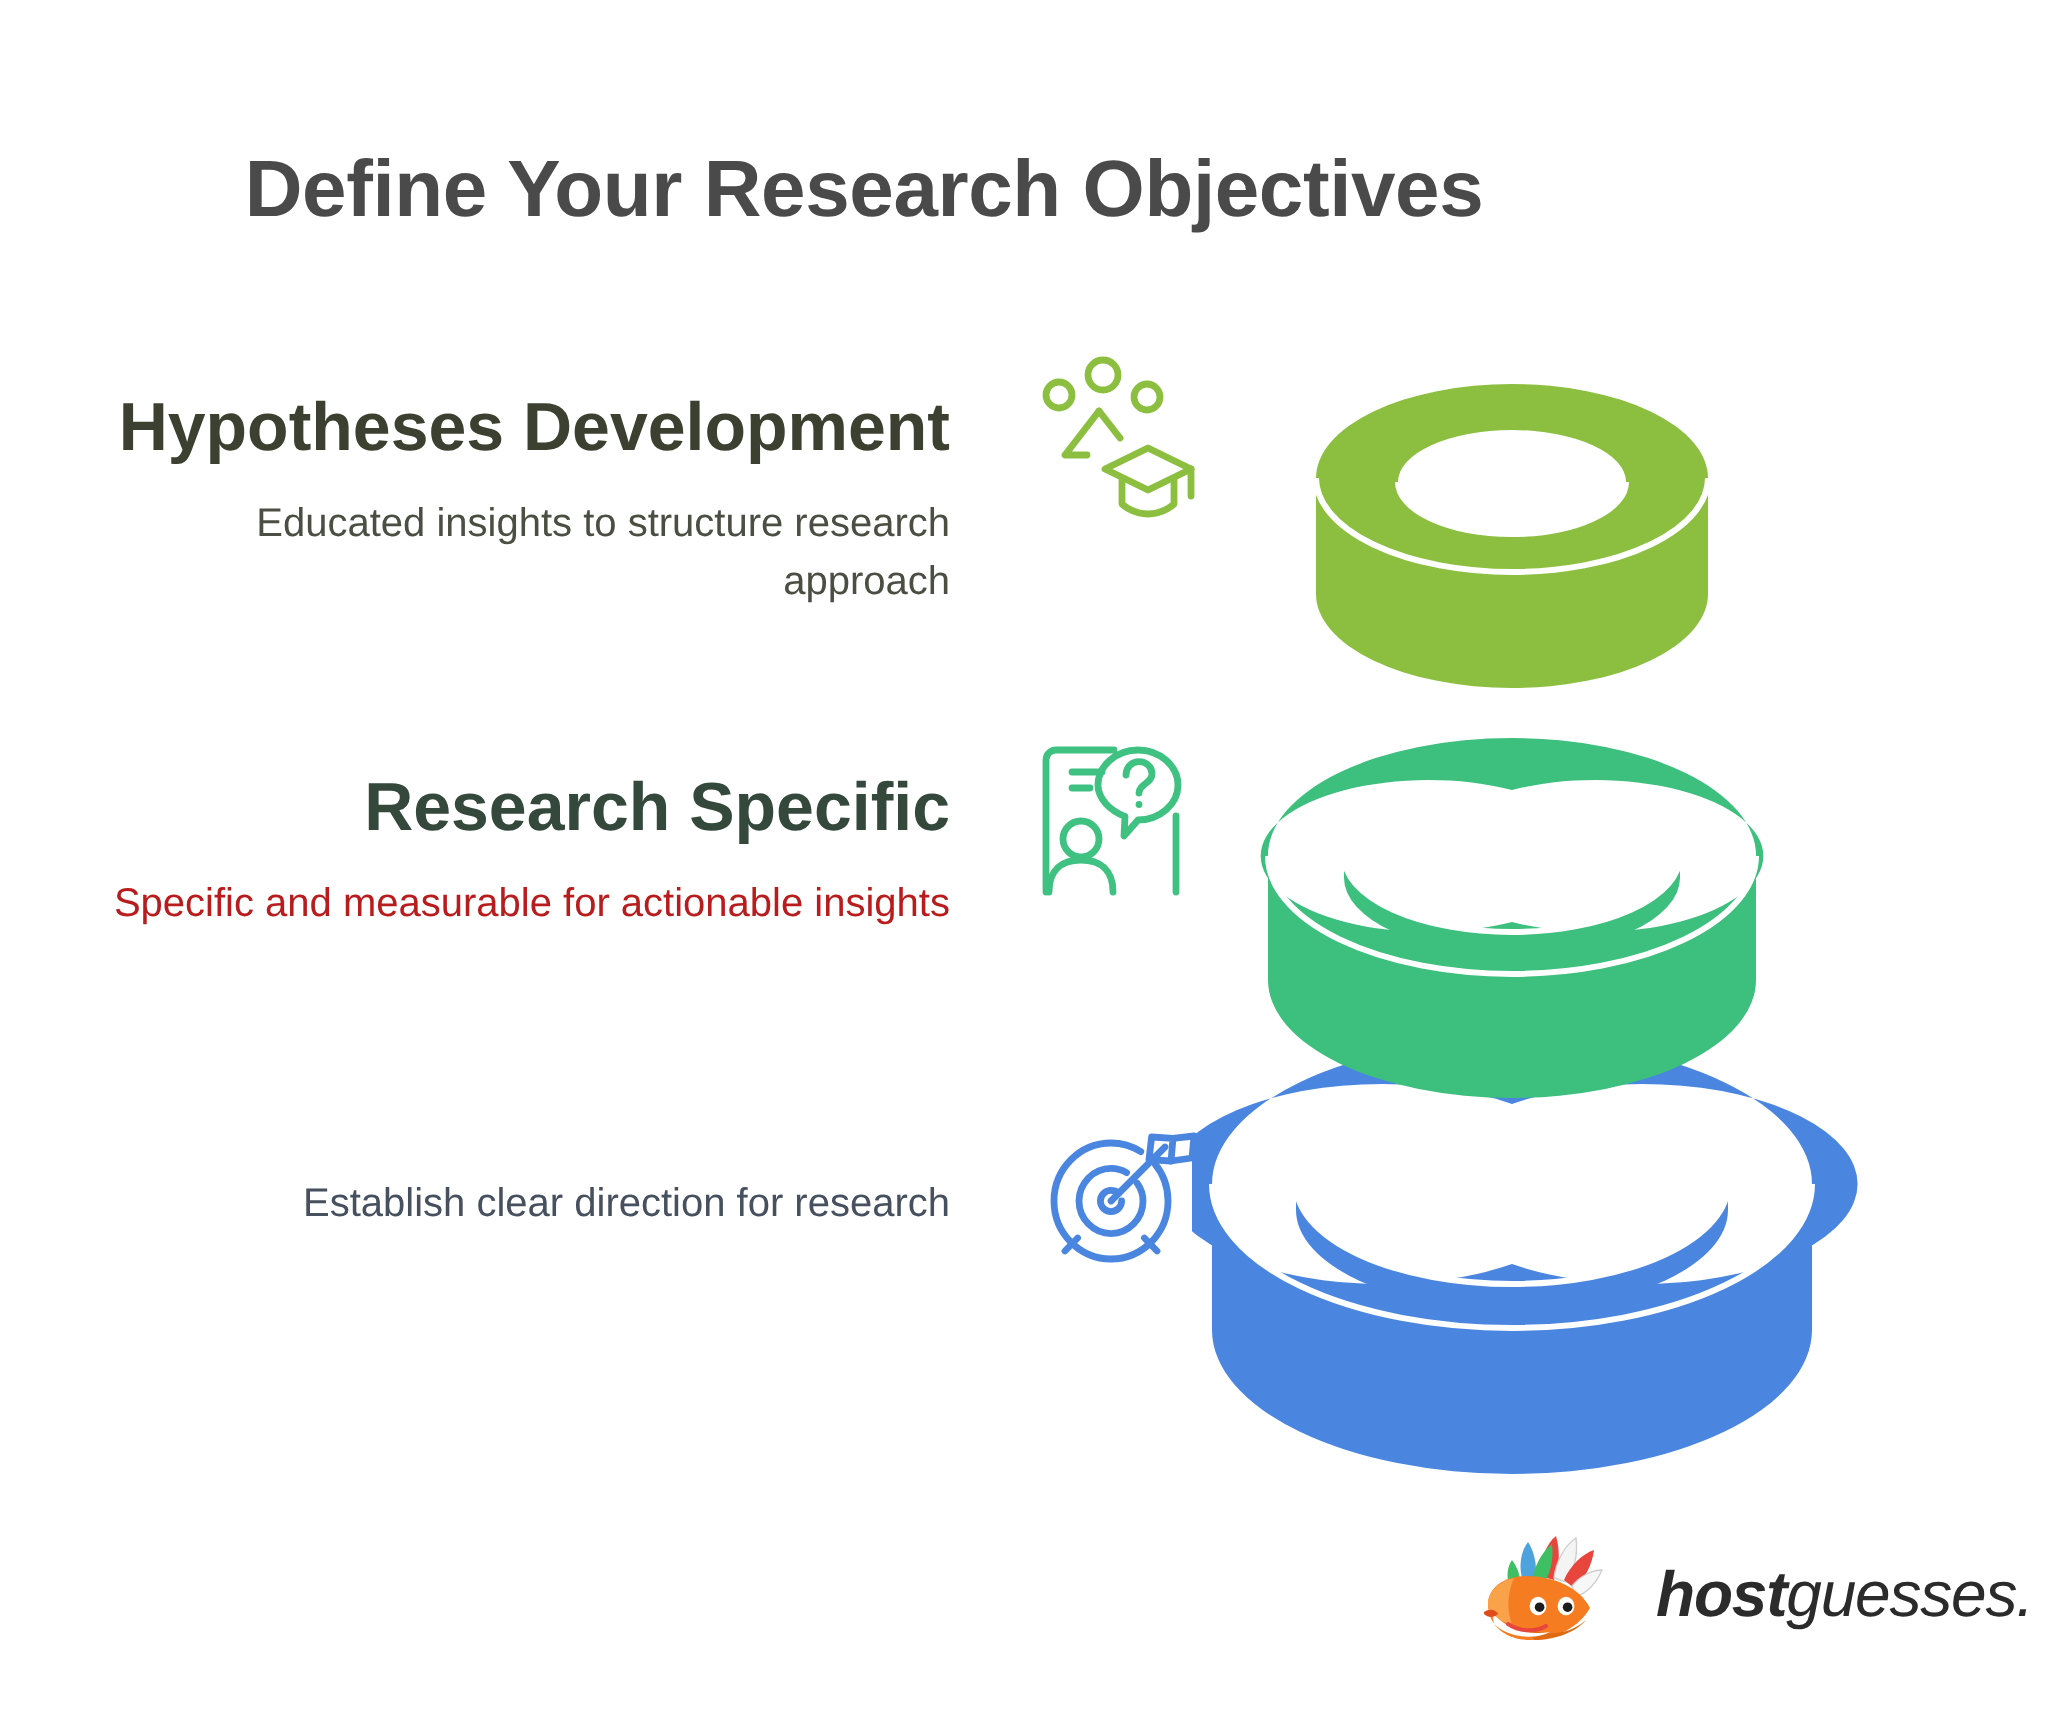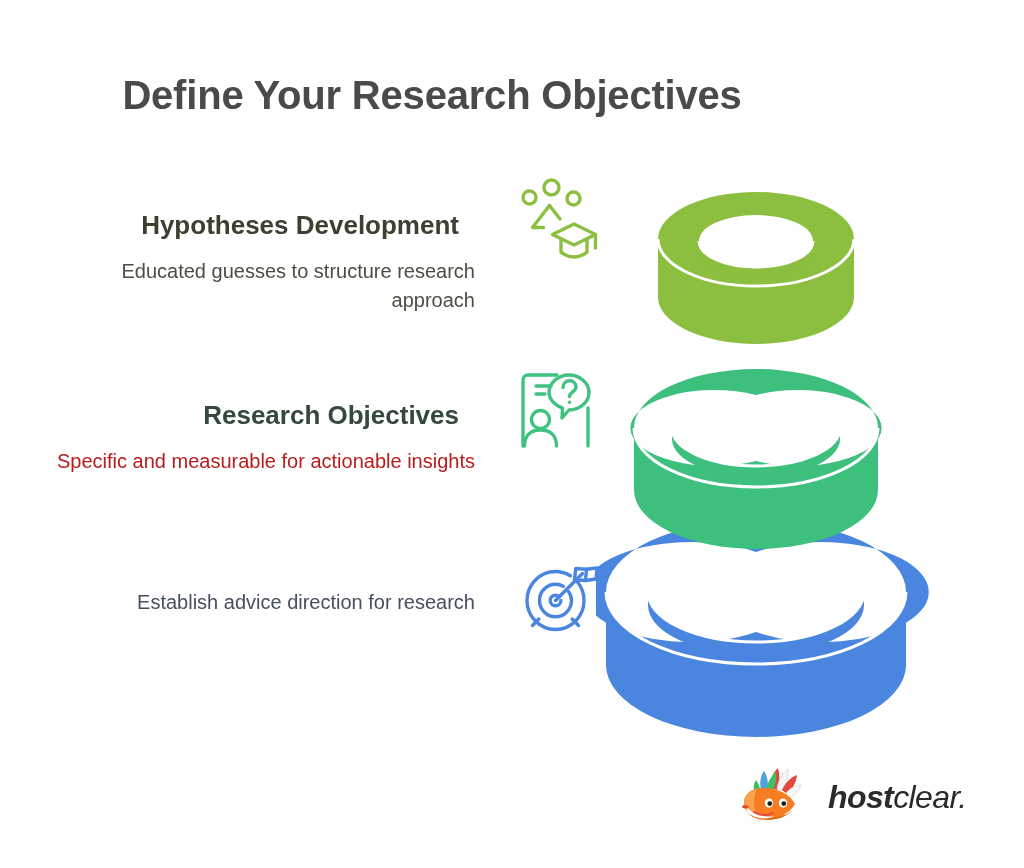--- a/index.html
+++ b/index.html
@@ -40,24 +40,24 @@
     width: 620px;
     height: 1px;
   }
   .row-text {
     position: absolute;
     right: 145px;
     width: 430px;
     text-align: right;
   }
   .row-heading {
-    font-size: 26px;
+    font-size: 34px;
     font-weight: bold;
     line-height: 1.18;
-    margin: 16px;
+    margin: 0;
   }
   .row-desc {
     font-size: 20px;
     font-weight: normal;
     line-height: 1.45;
     margin: 14px 0 0 0;
   }
   .row-icon {
     position: absolute;
     right: 18px;
@@ -115,41 +115,41 @@
 </head>
 <body>
 
 <div id="page" style="background: rgb(255, 255, 255);">
 
   <div id="page-title" style="color: rgb(74, 74, 74);">Define Your Research Objectives</div>
 
   <div class="row" id="row-1">
     <div class="row-text">
       <div class="row-heading" id="h1" style="color: rgb(60, 64, 48);">Hypotheses Development</div>
-      <div class="row-desc" id="d1" style="color: rgb(75, 79, 67);">Educated guesses to structure research approach</div>
+      <div class="row-desc" id="d1" style="color: rgb(75, 79, 67);">Educated insights to structure research approach</div>
     </div>
     <div class="row-icon">
       <svg viewBox="0 0 92 92" fill="none" xmlns="http://www.w3.org/2000/svg">
         <g stroke="#8cbf3f" stroke-width="3.4" stroke-linecap="round" stroke-linejoin="round" fill="none">
           <circle cx="41.5" cy="15.5" r="7.5"></circle>
           <circle cx="19.5" cy="25.5" r="6.5"></circle>
           <circle cx="63.5" cy="26.5" r="6.5"></circle>
           <path d="M39.5 33.5 L22.5 55.5 L33.5 55.5"></path>
           <path d="M39.5 33.5 L50 47"></path>
           <path d="M42.5 62.5 L64 52 L85.5 62.5 L64 73 Z"></path>
           <path d="M51 67.5 L51 80 C51 80 56 85 64 85 C72 85 77 80 77 80 L77 67.5"></path>
           <path d="M85.5 62.5 L85.5 76"></path>
         </g>
       </svg>
     </div>
   </div>
 
   <div class="row" id="row-2">
     <div class="row-text">
-      <div class="row-heading" id="h2" style="color: rgb(52, 72, 60);">Research Objectives</div>
+      <div class="row-heading" id="h2" style="color: rgb(52, 72, 60);">Research Specific</div>
       <div class="row-desc" id="d2" style="color: #b91c1c;">Specific and measurable for actionable insights</div>
     </div>
     <div class="row-icon">
       <svg viewBox="0 0 92 92" fill="none" xmlns="http://www.w3.org/2000/svg">
         <g stroke="#3fc281" stroke-width="3.4" stroke-linecap="round" stroke-linejoin="round" fill="none">
           <path d="M13 84 L13 18 C13 15.2 15.2 13 18 13 L47 13"></path>
           <path d="M26 24 L41 24"></path>
           <path d="M26 32 L35 32"></path>
           <path d="M78 84 L78 46"></path>
           <circle cx="30.5" cy="57.5" r="9"></circle>
@@ -157,21 +157,21 @@
           <path d="M59 13 C70 13 79 21 79 30.5 C79 40 70 48 59 48 L52 56 L52.5 46.2 C45 43.3 39 37.4 39 30.5 C39 21 48 13 59 13 Z"></path>
           <path d="M53 25.5 C53 21.4 56 18.8 59.5 18.8 C63 18.8 66 21.2 66 25 C66 29.6 59.5 30 59.5 34.5"></path>
           <path d="M59.5 40.2 L59.5 40.3"></path>
         </g>
       </svg>
     </div>
   </div>
 
   <div class="row" id="row-3">
     <div class="row-text">
-      <div class="row-desc" id="d3" style="color: rgb(70, 80, 94);">Establish advice direction for research</div>
+      <div class="row-desc" id="d3" style="color: rgb(70, 80, 94);">Establish clear direction for research</div>
     </div>
     <div class="row-icon">
       <svg viewBox="0 0 92 92" fill="none" xmlns="http://www.w3.org/2000/svg">
         <g stroke="#4a86e0" stroke-width="3.4" stroke-linecap="round" stroke-linejoin="round" fill="none">
           <path d="M67.5 27 C71.6 32 74 38.4 74 45.5 C74 61.5 61.2 74.5 45.5 74.5 C29.8 74.5 17 61.5 17 45.5 C17 29.5 29.8 16.5 45.5 16.5 C51 16.5 56.1 18.1 60.4 20.8"></path>
           <path d="M58.5 36.5 C60.4 39.1 61.5 42.2 61.5 45.5 C61.5 54.4 54.3 61.8 45.5 61.8 C36.7 61.8 29.5 54.4 29.5 45.5 C29.5 36.6 36.7 29.2 45.5 29.2 C48.3 29.2 51 30 53.3 31.3"></path>
           <path d="M49.5 41.5 C48.4 40.7 47 40.2 45.5 40.2 C42.6 40.2 40.2 42.6 40.2 45.5 C40.2 48.4 42.6 50.8 45.5 50.8 C48.4 50.8 50.8 48.4 50.8 45.5"></path>
           <path d="M22.5 70.5 L28.8 64"></path>
           <path d="M68.5 70.5 L62.2 64"></path>
           <path d="M45.5 45.5 L72.5 18.5"></path>
@@ -243,17 +243,17 @@
 
       <ellipse cx="29" cy="37" rx="4.2" ry="4.6" fill="#ffffff"></ellipse>
       <ellipse cx="43" cy="37" rx="4.2" ry="4.6" fill="#ffffff"></ellipse>
       <circle cx="29.8" cy="37.6" r="2.4" fill="#1d1d1d"></circle>
       <circle cx="43.8" cy="37.6" r="2.4" fill="#1d1d1d"></circle>
 
       <path d="M2 40 C5 38 8 39 9 41 C7 43 4 43 2 41 Z" fill="#e04b1a"></path>
       <path d="M14 46 C20 50 28 50 33 47" fill="none" stroke="#e8453c" stroke-width="2" stroke-linecap="round"></path>
     </svg>
     <div id="brand-wordmark">
-      <span class="wm-bold">host</span><span class="wm-light">clear.</span>
+      <span class="wm-bold">host</span><span class="wm-light">guesses.</span>
     </div>
   </div>
 
 </div>
 
 </body></html>

